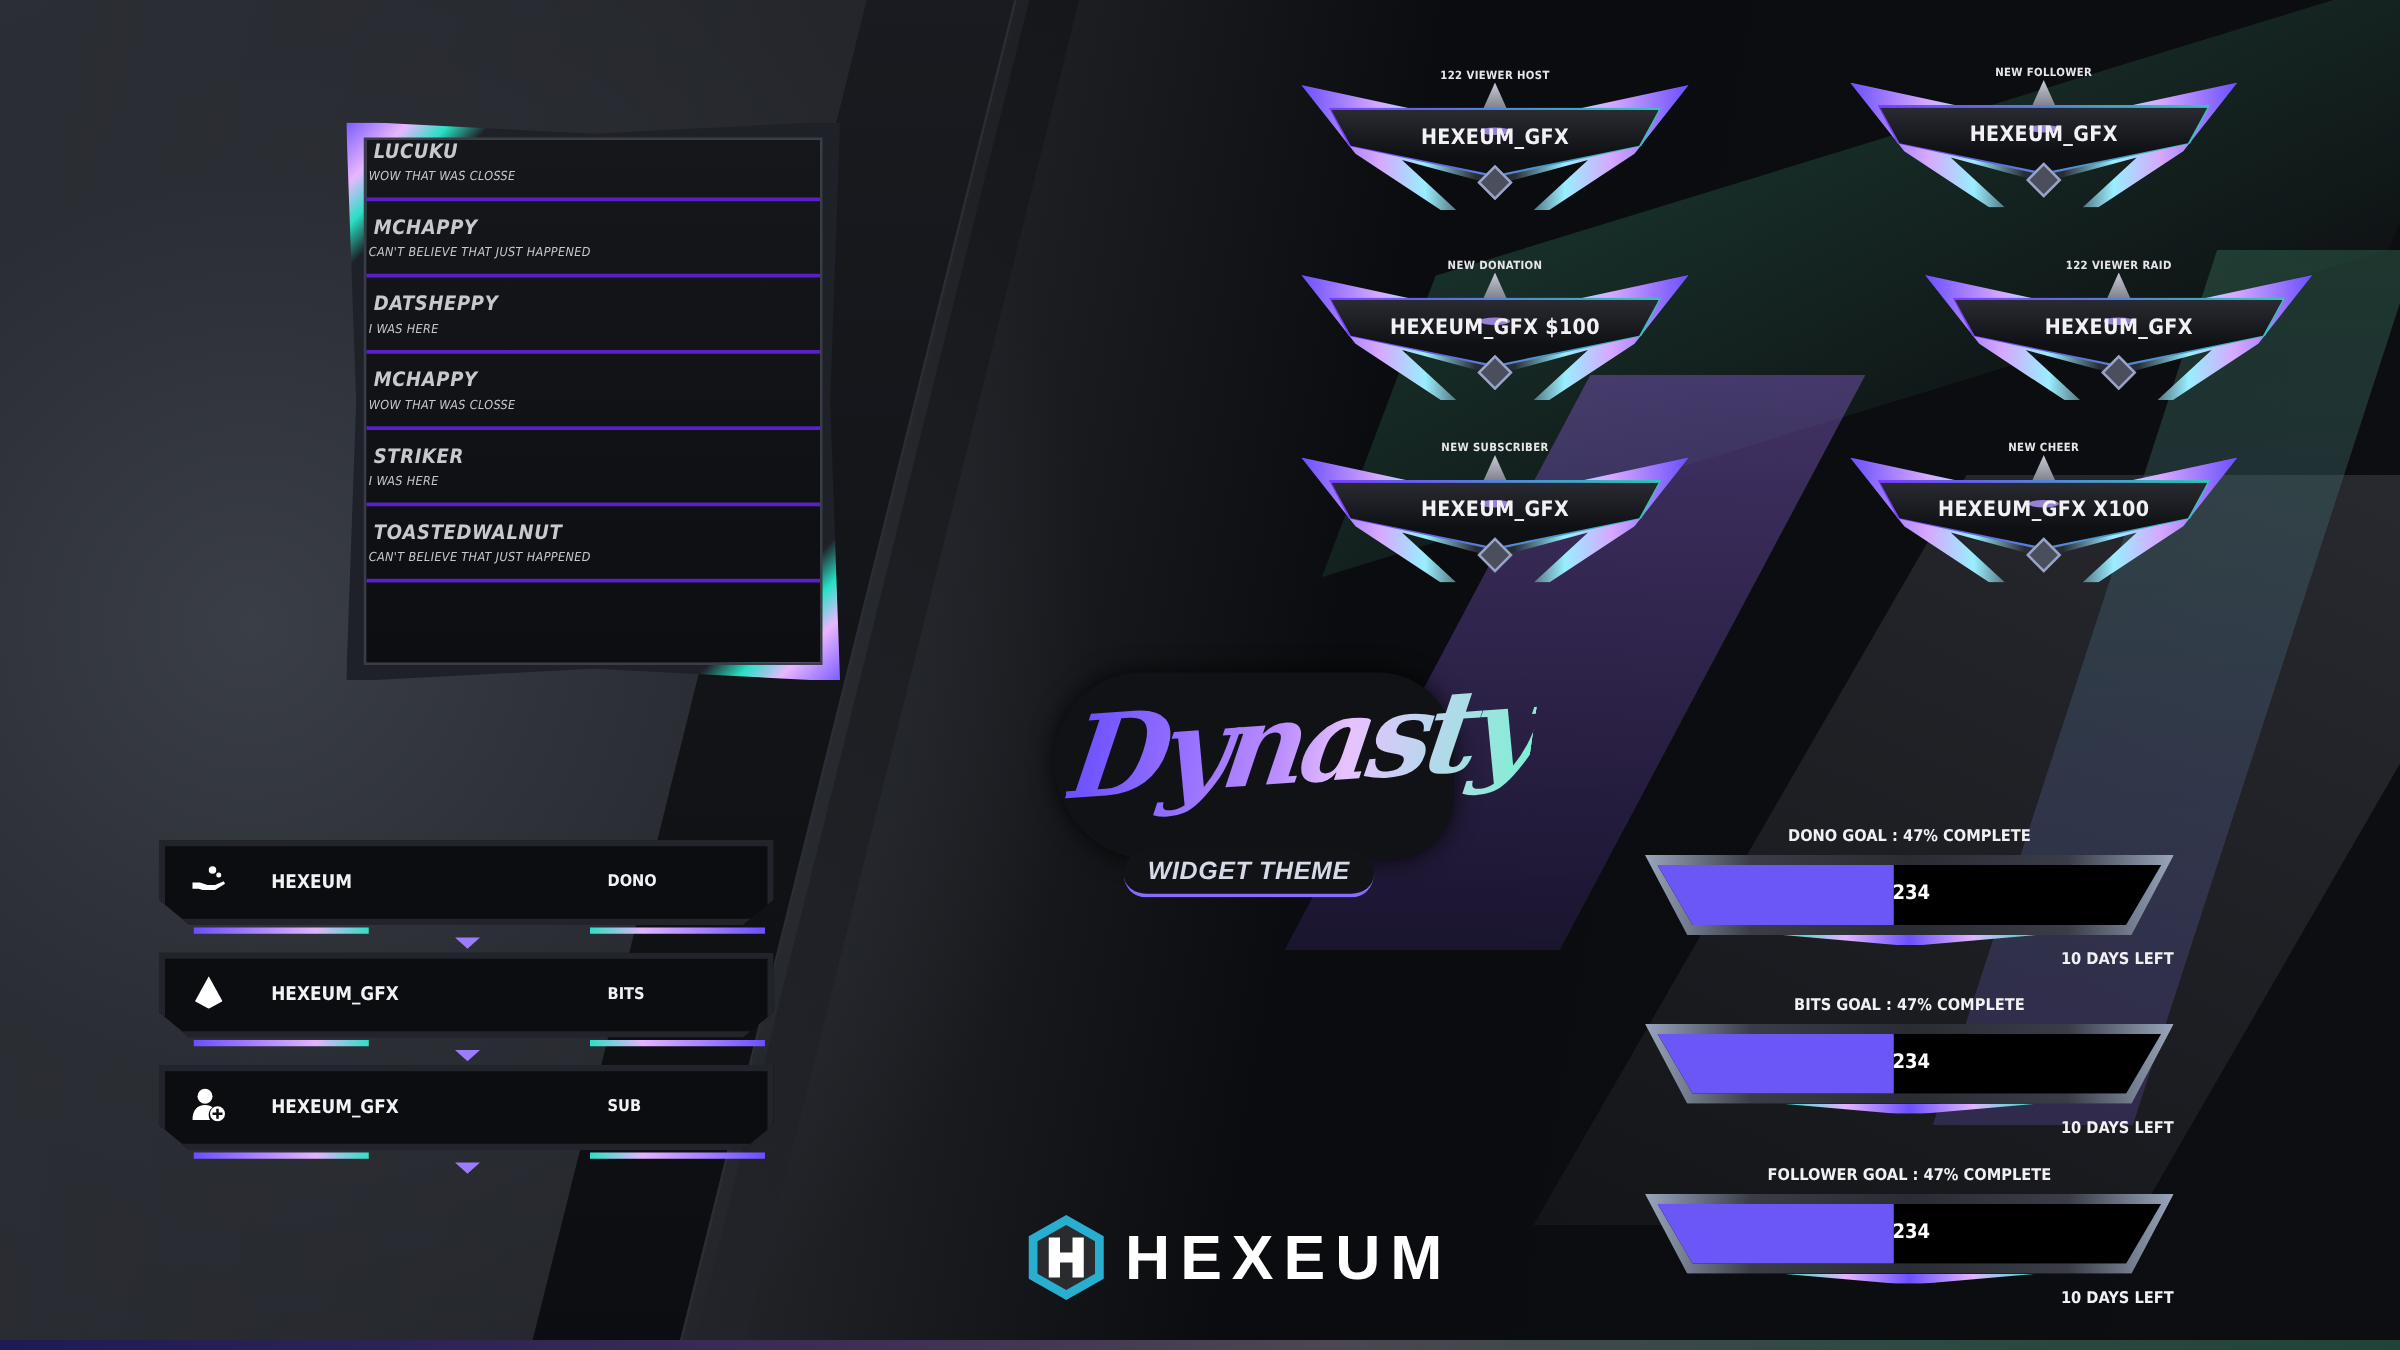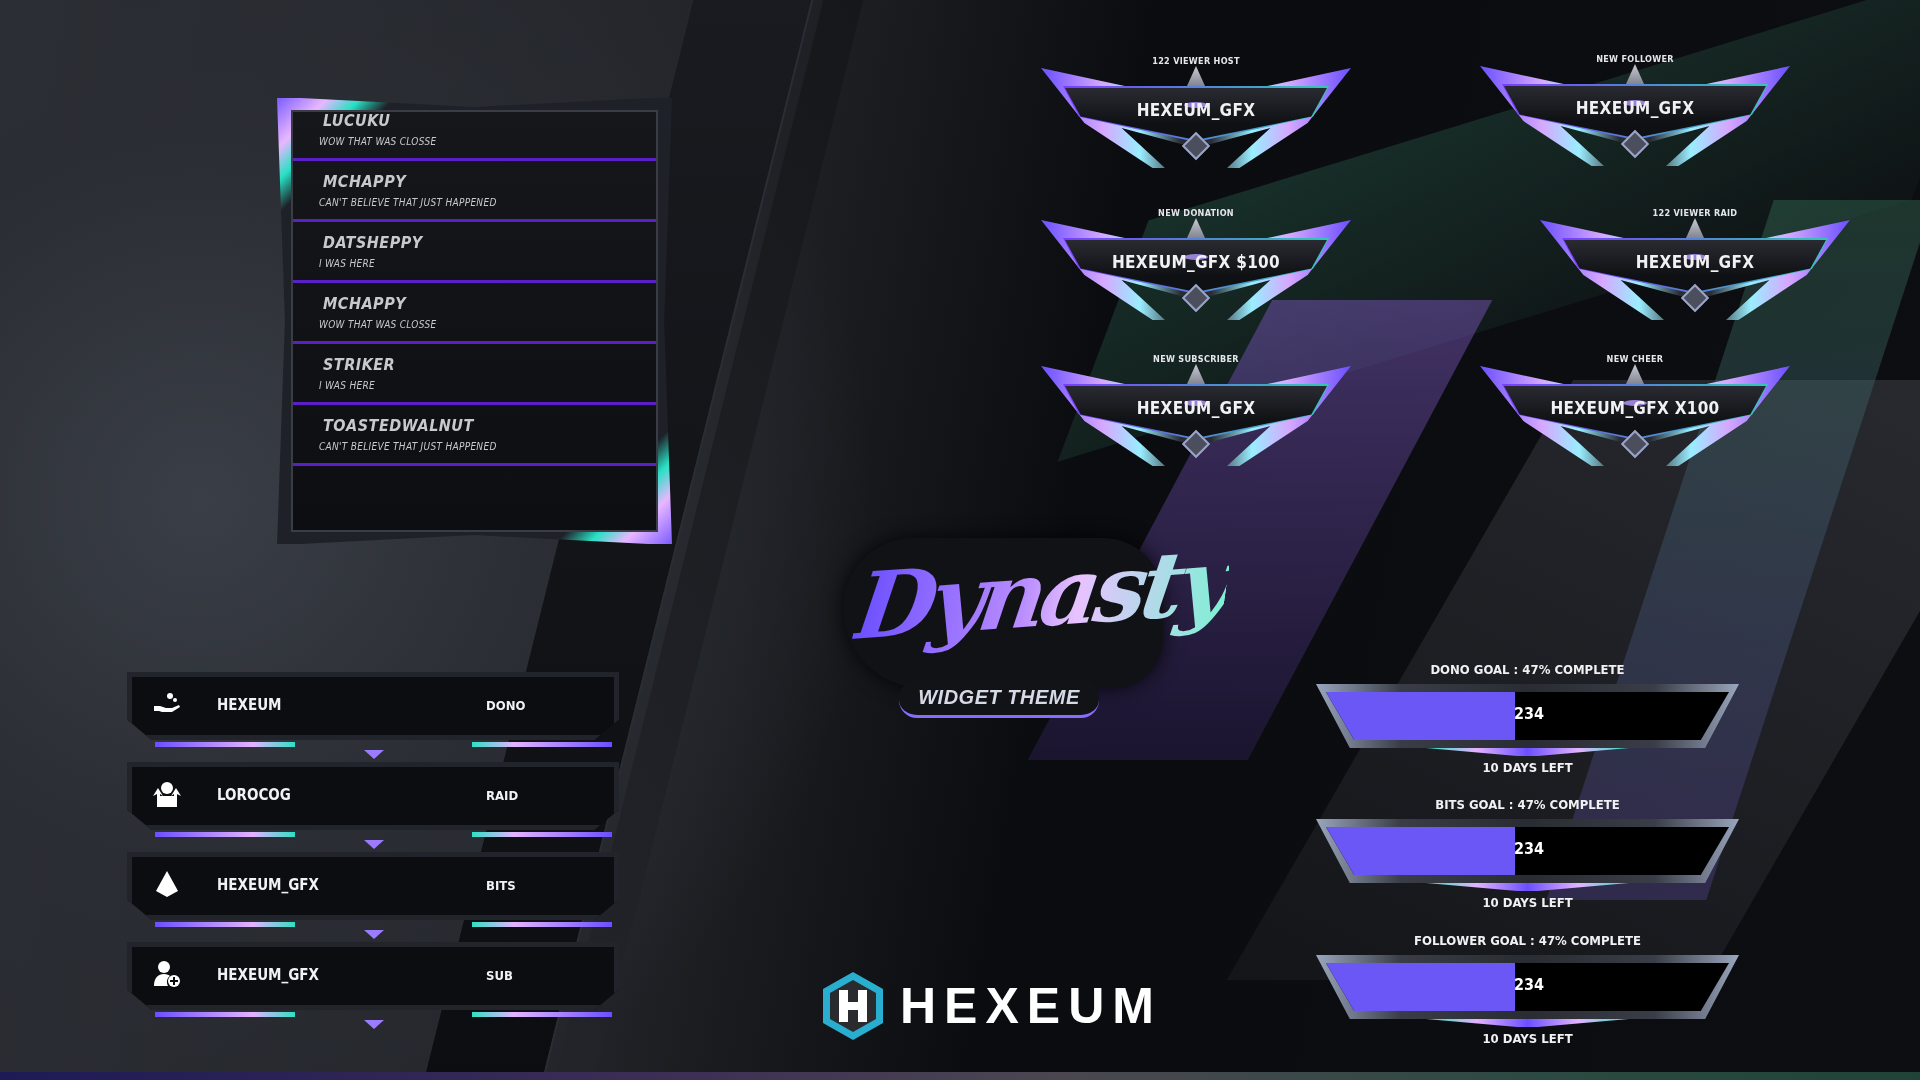--- a/index.html
+++ b/index.html
@@ -16,21 +16,21 @@
   .s5{left:1400px;top:380px;width:480px;height:600px;background:linear-gradient(200deg,#2c2e34,#15161a);transform:skewX(-30deg);opacity:.9}
   .s6{left:1660px;top:200px;width:160px;height:700px;background:linear-gradient(180deg,rgba(60,130,100,.35),rgba(90,70,160,.35));transform:skewX(-18deg)}
   .bottombar{position:absolute;left:0;bottom:0;width:1920px;height:8px;background:linear-gradient(90deg,#1d1a55,#3d2e55 35%,#4b4751 55%,#2c4a41 80%,#1f4437)}
 
   
   .chat{position:absolute;left:277px;top:98px;width:395px;height:446px}
   .chat-frame{position:absolute;inset:0;clip-path:polygon(0 0,6% 0,50% 2%,94% 0,100% 0,98% 50%,100% 100%,94% 100%,50% 98%,6% 100%,0 100%,2% 50%);
     background:linear-gradient(135deg,#7b5cff 0%,#e8b7ff 6%,#28e0c4 10%,#1f2128 14%,#1f2128 86%,#28e0c4 90%,#e8b7ff 94%,#7b5cff 100%)}
   .chat-inner{position:absolute;left:14px;top:12px;right:14px;bottom:12px;background:linear-gradient(180deg,#16171b,#0d0e11);border:2px solid #3a3d46;overflow:hidden}
   .chat-list{position:absolute;left:0;right:0;top:-12px}
-  .msg{padding:0 26px;height:61px;border-bottom:3px solid #5a1fc9;display:flex;flex-direction:column;justify-content:center}
+  .msg{padding:0 2px;height:61px;border-bottom:3px solid #5a1fc9;display:flex;flex-direction:column;justify-content:center}
   .msg .user{font-size:16px;color:#c7c9cf;letter-spacing:.5px;font-weight:bold;font-style:italic;text-transform:uppercase;margin-left:4px}
   .msg .text{font-size:10px;color:#c7c9cf;font-style:italic;margin-top:6px;text-transform:uppercase;letter-spacing:.3px}
 
   
   .alert{position:absolute;width:310px;height:120px}
   .alert .label{position:absolute;left:0;right:0;top:0;text-align:center;font-size:9px;font-weight:bold;color:#e6e6ea;text-transform:uppercase;letter-spacing:.3px}
   .alert .spike{position:absolute;left:137px;top:10px;width:36px;height:40px;background:linear-gradient(180deg,#c8cad6,#3c3f4a);clip-path:polygon(50% 0,100% 100%,0 100%)}
   .alert .wing{position:absolute;left:0;top:12px;width:310px;height:100px;clip-path:polygon(0 0,42% 28%,50% 26%,58% 28%,100% 0,86% 55%,64% 100%,60% 100%,74% 60%,50% 80%,26% 60%,40% 100%,36% 100%,14% 55%);
     background:linear-gradient(90deg,#6b4fff,#d6a8ff 20%,#9ef 32%,#2a2c34 45%,#2a2c34 55%,#9ef 68%,#d6a8ff 80%,#6b4fff)}
   .alert .plate{position:absolute;left:22px;top:30px;width:266px;height:56px;clip-path:polygon(0 0,100% 0,94% 55%,50% 100%,6% 55%);background:linear-gradient(90deg,#7a3cff,#2ec9b5);}
@@ -52,21 +52,21 @@
   .event .type{position:absolute;left:359px;top:26px;font-size:13px;font-weight:bold;color:#f2f2f4;text-transform:uppercase}
 
   
   .goal{position:absolute;left:1316px;width:423px;height:140px}
   .goal .title{position:absolute;left:0;right:0;top:0;text-align:center;font-size:13px;font-weight:bold;color:#f1f1f4;text-transform:uppercase}
   .goal .frame{position:absolute;left:0;top:22px;width:423px;height:64px;clip-path:polygon(0 0,100% 0,92% 100%,8% 100%);background:linear-gradient(90deg,#9aa6bd,#3a3d47 20%,#2a2c33 50%,#3a3d47 80%,#9aa6bd)}
   .goal .track{position:absolute;left:10px;top:30px;width:403px;height:48px;clip-path:polygon(0 0,100% 0,93% 100%,7% 100%);background:#000}
   .goal .fill{position:absolute;left:0;top:0;height:100%;background:#6b57f5}
   .goal .value{position:absolute;left:198px;top:42px;font-size:16px;font-weight:bold;color:#fff}
   .goal .under{position:absolute;left:110px;top:86px;width:203px;height:8px;clip-path:polygon(0 0,100% 0,55% 100%,45% 100%);background:linear-gradient(90deg,#2ee0c4,#e3b3ff 25%,#6b4fff 50%,#e3b3ff 75%,#2ee0c4)}
-  .goal .days{position:absolute;left:0;right:0;top:98px;text-align:center;font-size:13px;font-weight:bold;color:#f1f1f4;text-transform:uppercase}
+  .goal .days{position:absolute;left:0;right:0;top:98px;text-align:right;font-size:13px;font-weight:bold;color:#f1f1f4;text-transform:uppercase}
 
   
   .dyn{position:absolute;left:839px;top:520px;width:330px;height:205px}
   .dyn .backer{position:absolute;left:4px;top:18px;width:320px;height:150px;background:#111216;border-radius:70px 60px 50px 80px;box-shadow:0 0 20px rgba(0,0,0,.8)}
   .dyn .script{position:absolute;left:20px;top:20px;font-family:"DejaVu Serif",serif;font-style:italic;font-weight:bold;font-size:92px;letter-spacing:-6px;
     background:linear-gradient(90deg,#6b4fff,#b98cff 45%,#e7c2ff 60%,#7ff0d4);-webkit-background-clip:text;background-clip:text;color:transparent;transform:skewX(-12deg) rotate(-4deg)}
   .dyn .pill{position:absolute;left:60px;top:160px;width:200px;height:38px;background:#121317;border-radius:18px;border-bottom:3px solid #8a6bff;display:flex;align-items:center;justify-content:center}
   .dyn .pill span{font-family:"Liberation Sans",sans-serif;font-weight:bold;font-style:italic;font-size:20px;color:#d6dae6;letter-spacing:.5px}
 
   
@@ -194,34 +194,20 @@
     </div>
     <div class="name">Hexeum</div>
     <div class="type">Dono</div>
   </div>
   <div class="event">
     <div class="body"></div>
     <div class="trim l"></div>
       <div class="trim r"></div>
     <div class="tri"></div>
     <div class="icon">
-      <svg width="28" height="26" viewBox="0 0 28 26">
-          <circle cx="14" cy="7" r="6" fill="#fff"></circle>
-          <path d="M4 26V13l-4 2 5-8 5 8-3-2v2h14v-2l-3 2 5-8 5 8-4-2v13z" fill="#fff"></path>
-        </svg>
-    </div>
-    <div class="name">Lorocog</div>
-    <div class="type">Raid</div>
-  </div>
-  <div class="event">
-    <div class="body"></div>
-    <div class="trim l"></div>
-      <div class="trim r"></div>
-    <div class="tri"></div>
-    <div class="icon">
       <svg width="22" height="26" viewBox="0 0 22 26">
           <path d="M11 0L22 20 11 26 0 20z" fill="#fff"></path>
         </svg>
     </div>
     <div class="name">Hexeum_GFX</div>
     <div class="type">Bits</div>
   </div>
   <div class="event">
     <div class="body"></div>
     <div class="trim l"></div>

